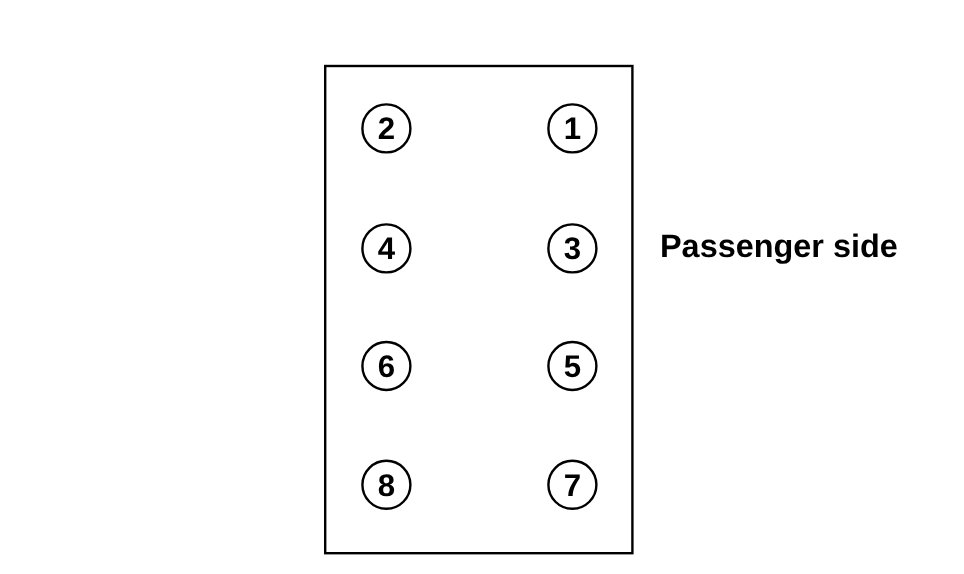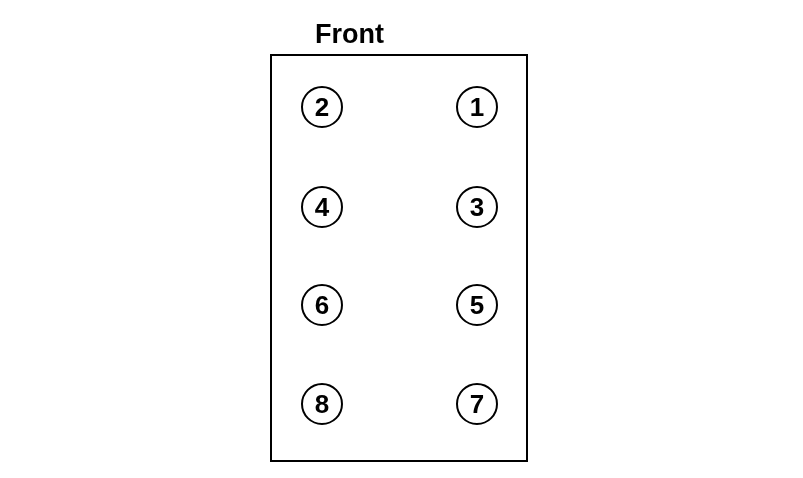--- a/index.html
+++ b/index.html
@@ -58,23 +58,23 @@
   .cyl-4 { left: 301px; top: 284px; }
   .cyl-5 { left: 456px; top: 284px; }
   .cyl-6 { left: 301px; top: 383px; }
   .cyl-7 { left: 456px; top: 383px; }
 </style>
 </head>
 <body>
 
 <div class="diagram">
 
-  <div class="label label-front">Front</div>
 
 
+  <div class="label label-passenger">Passenger side</div>
 
   <div class="engine-box"></div>
 
   <div class="cylinder cyl-0">
     <span>2</span>
   </div>
   <div class="cylinder cyl-1">
     <span>1</span>
   </div>
   <div class="cylinder cyl-2">

